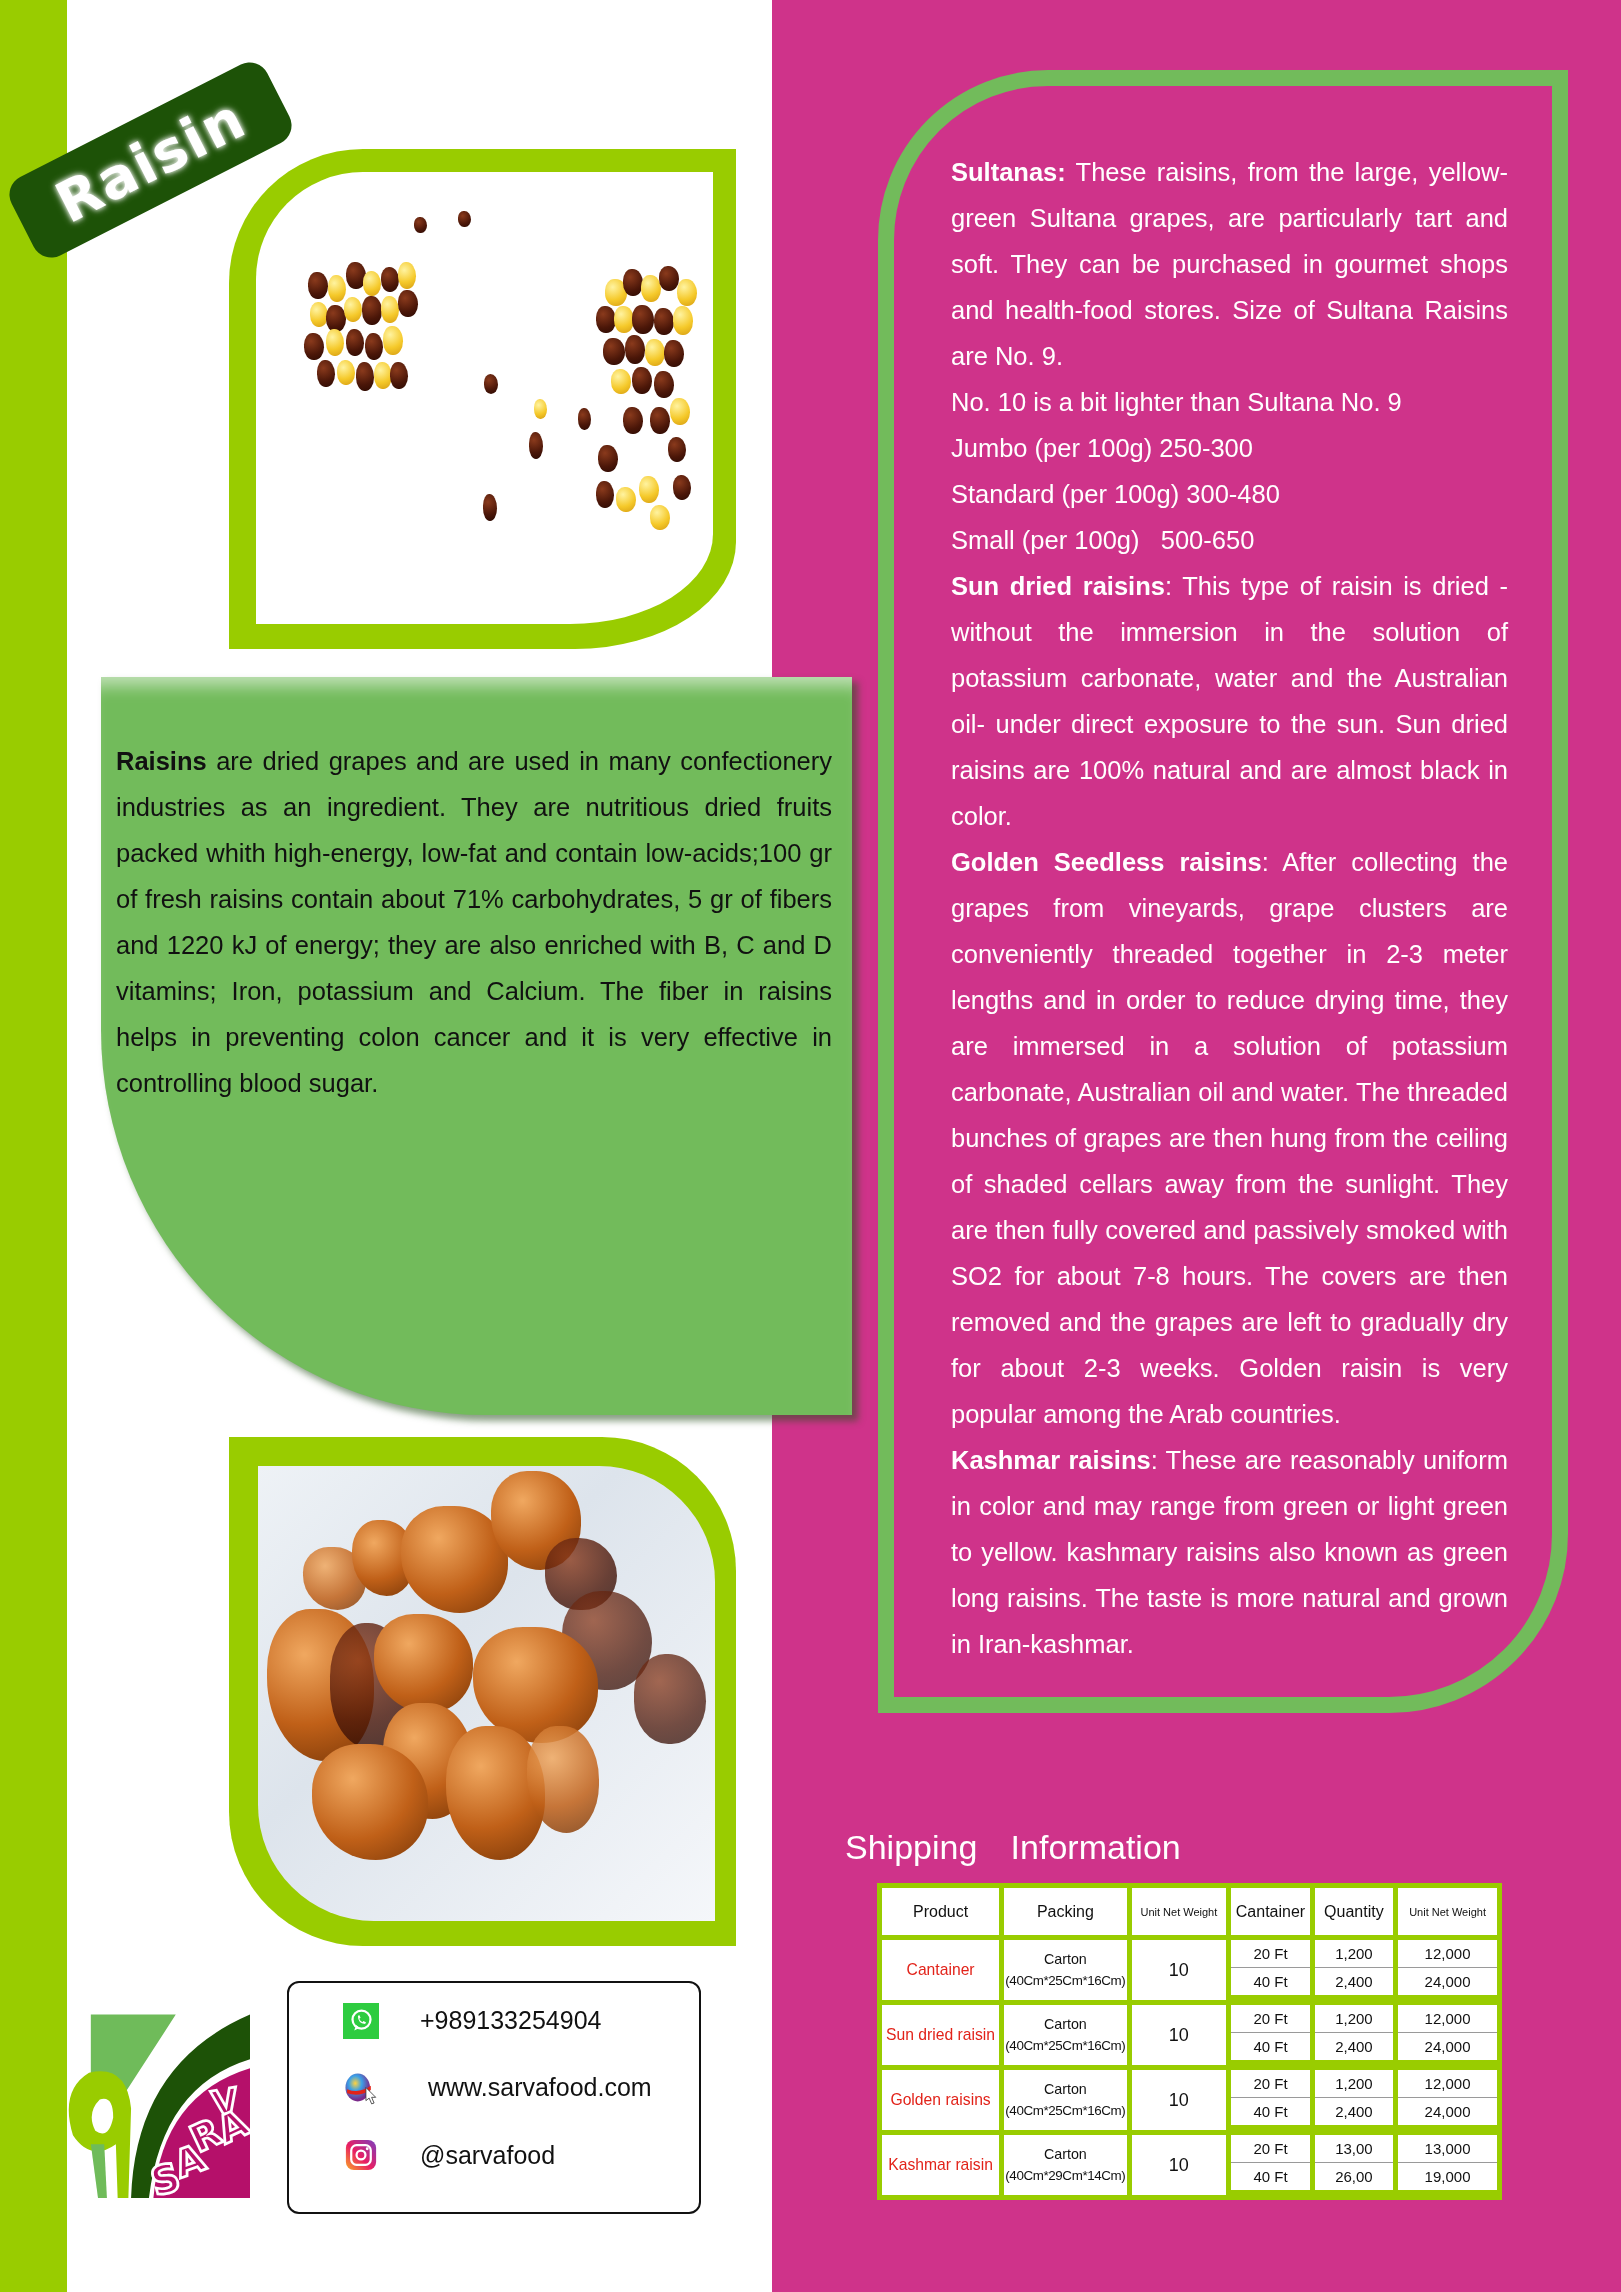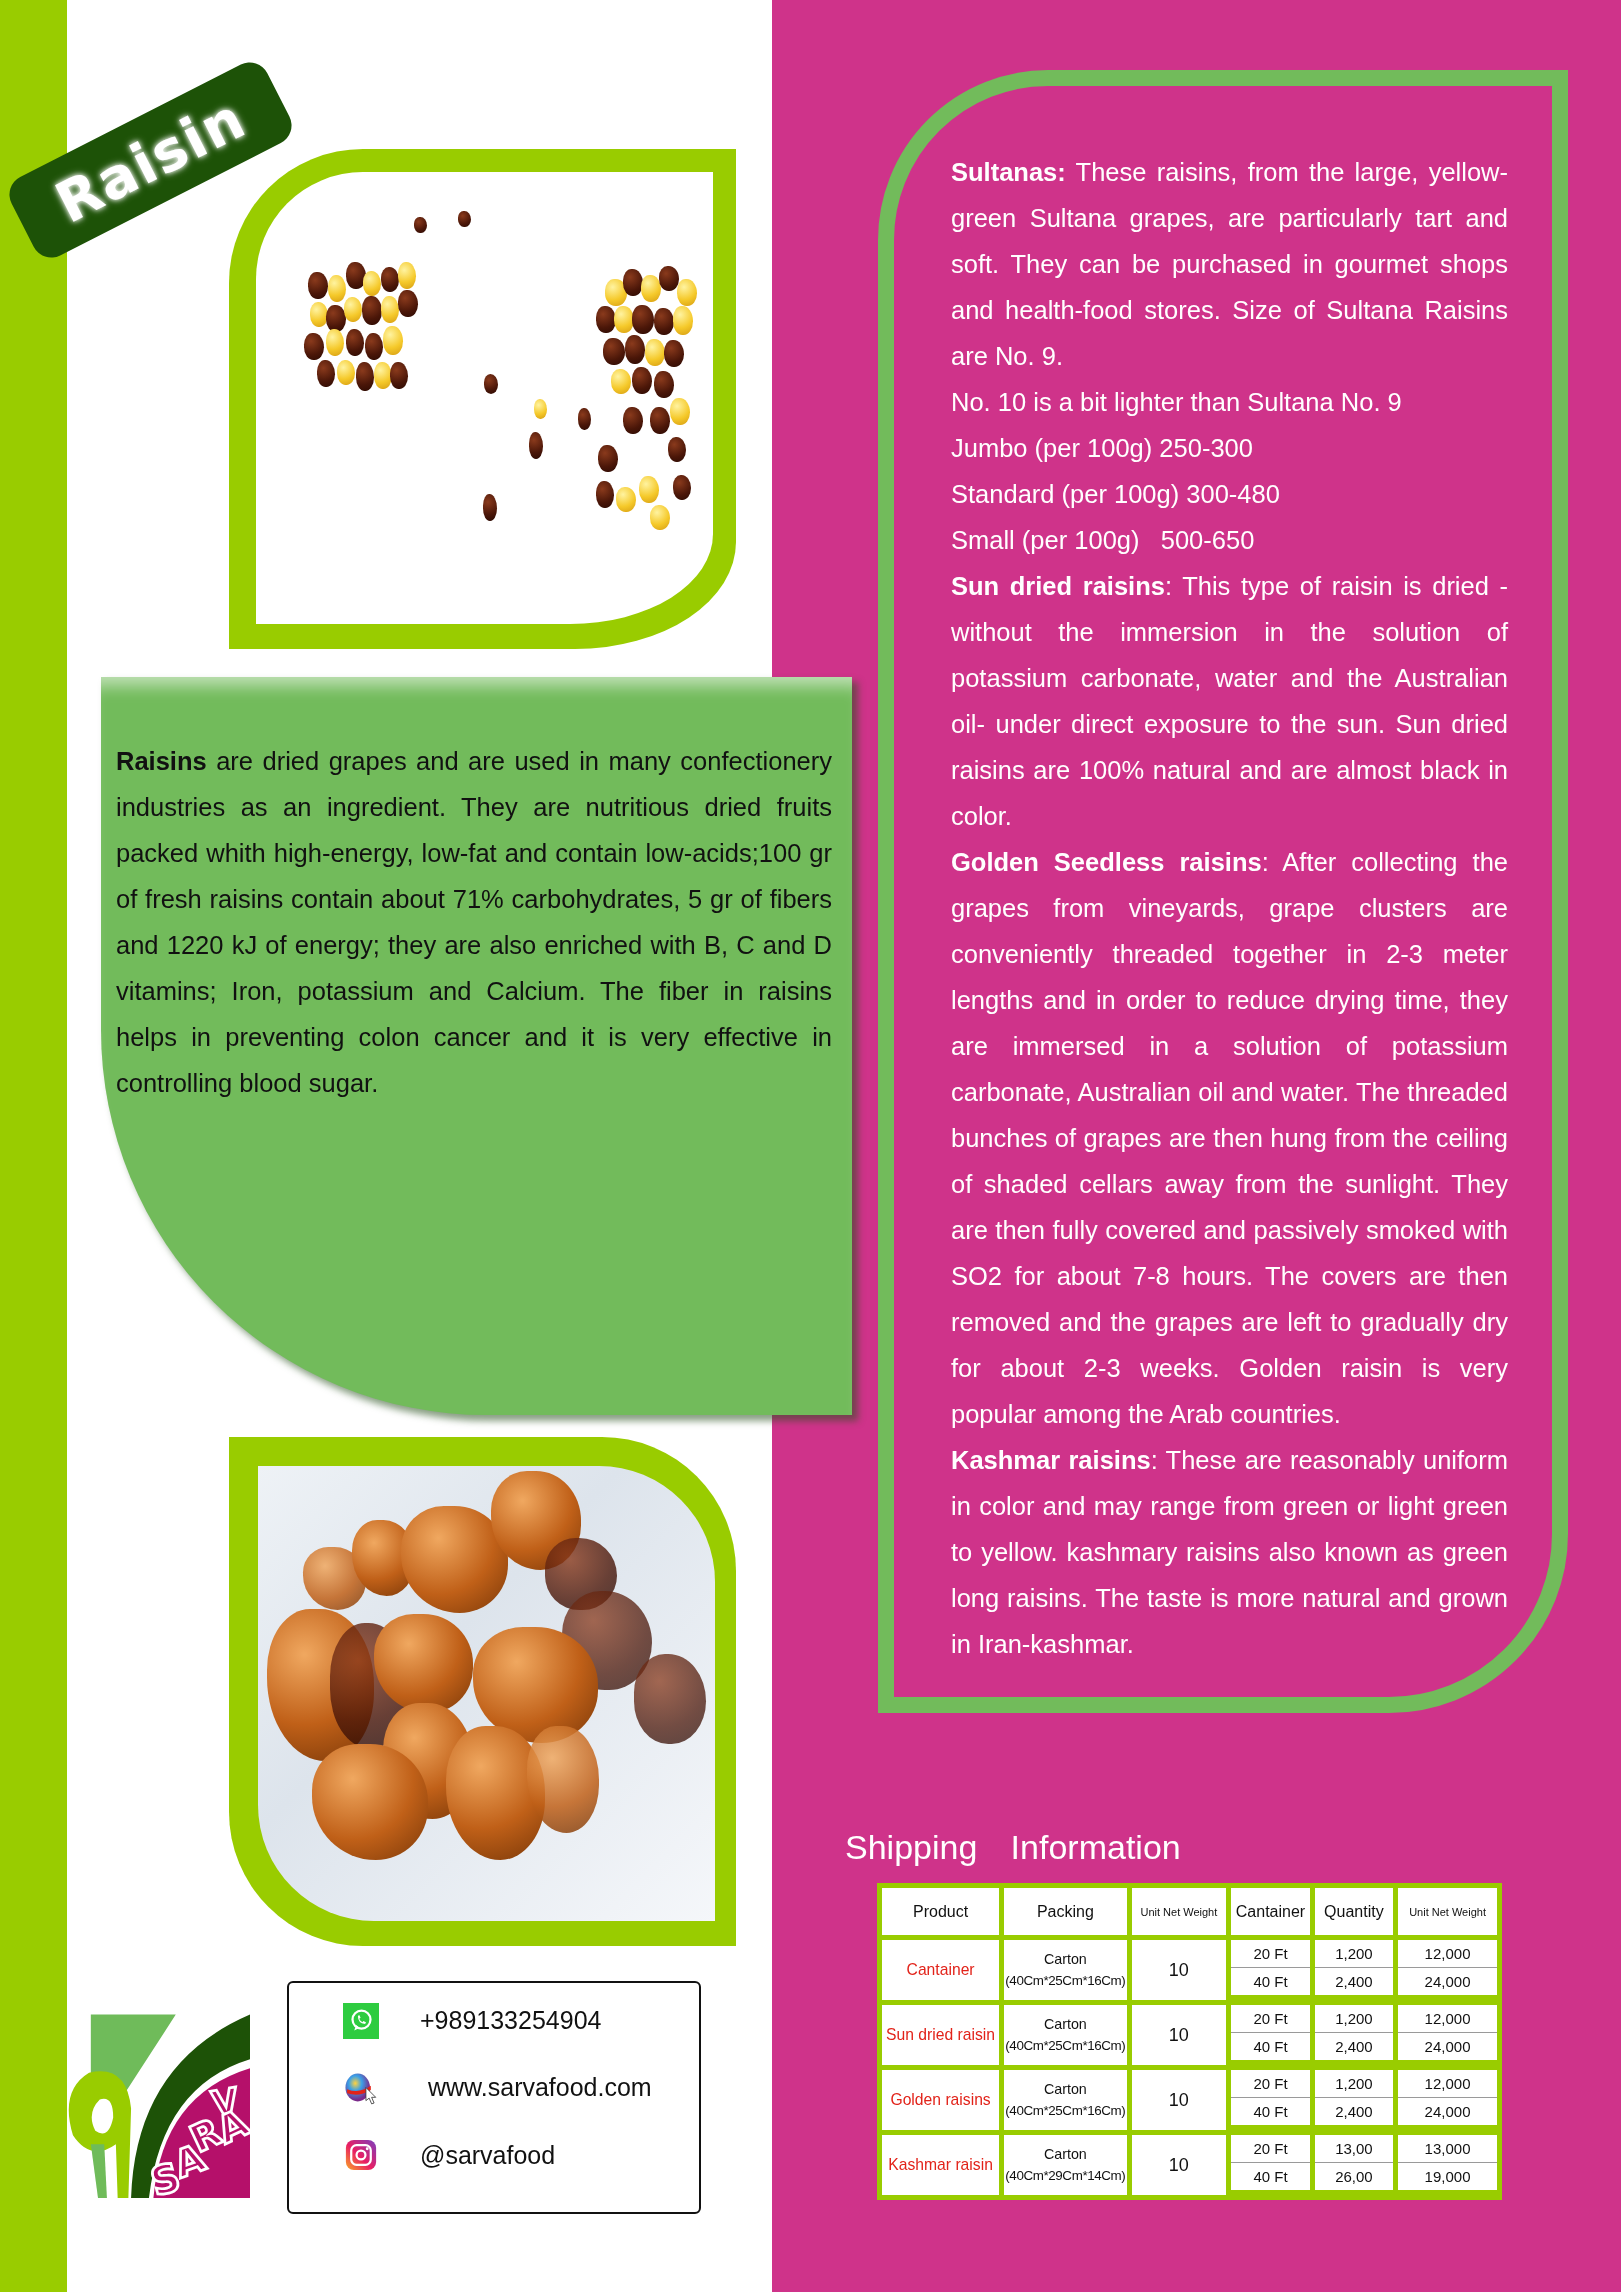--- a/index.html
+++ b/index.html
@@ -97,21 +97,21 @@
   table.tbl td.num { font-size:18px; }
   table.tbl td.sub { height:27px; font-size:15px; }
   table.tbl td.sub.top { border-bottom:0.9px solid #9a9a9a; }
 
   
   .logo { left:64px; top:2010px; width:186px; height:197px; }
 
   
   .contact {
     left:287px; top:1981px; width:414px; height:233px;
-    border:2.7px solid #111111; border-radius:6px; box-sizing:border-box; background:#ffffff;
+    border:2.7px solid #111111; border-radius:12px; box-sizing:border-box; background:#ffffff;
   }
   .contact-row { position:absolute; left:54px; display:flex; align-items:center; }
   .contact-row .ic { width:36px; height:36px; margin-right:41px; display:flex; align-items:center; justify-content:center; }
   .contact-row .txt { font-size:25px; color:#111111; }
   .wa { background:#2ecc40; }
 </style>
 </head>
 <body>
 
 <div class="abs left-strip"></div>

